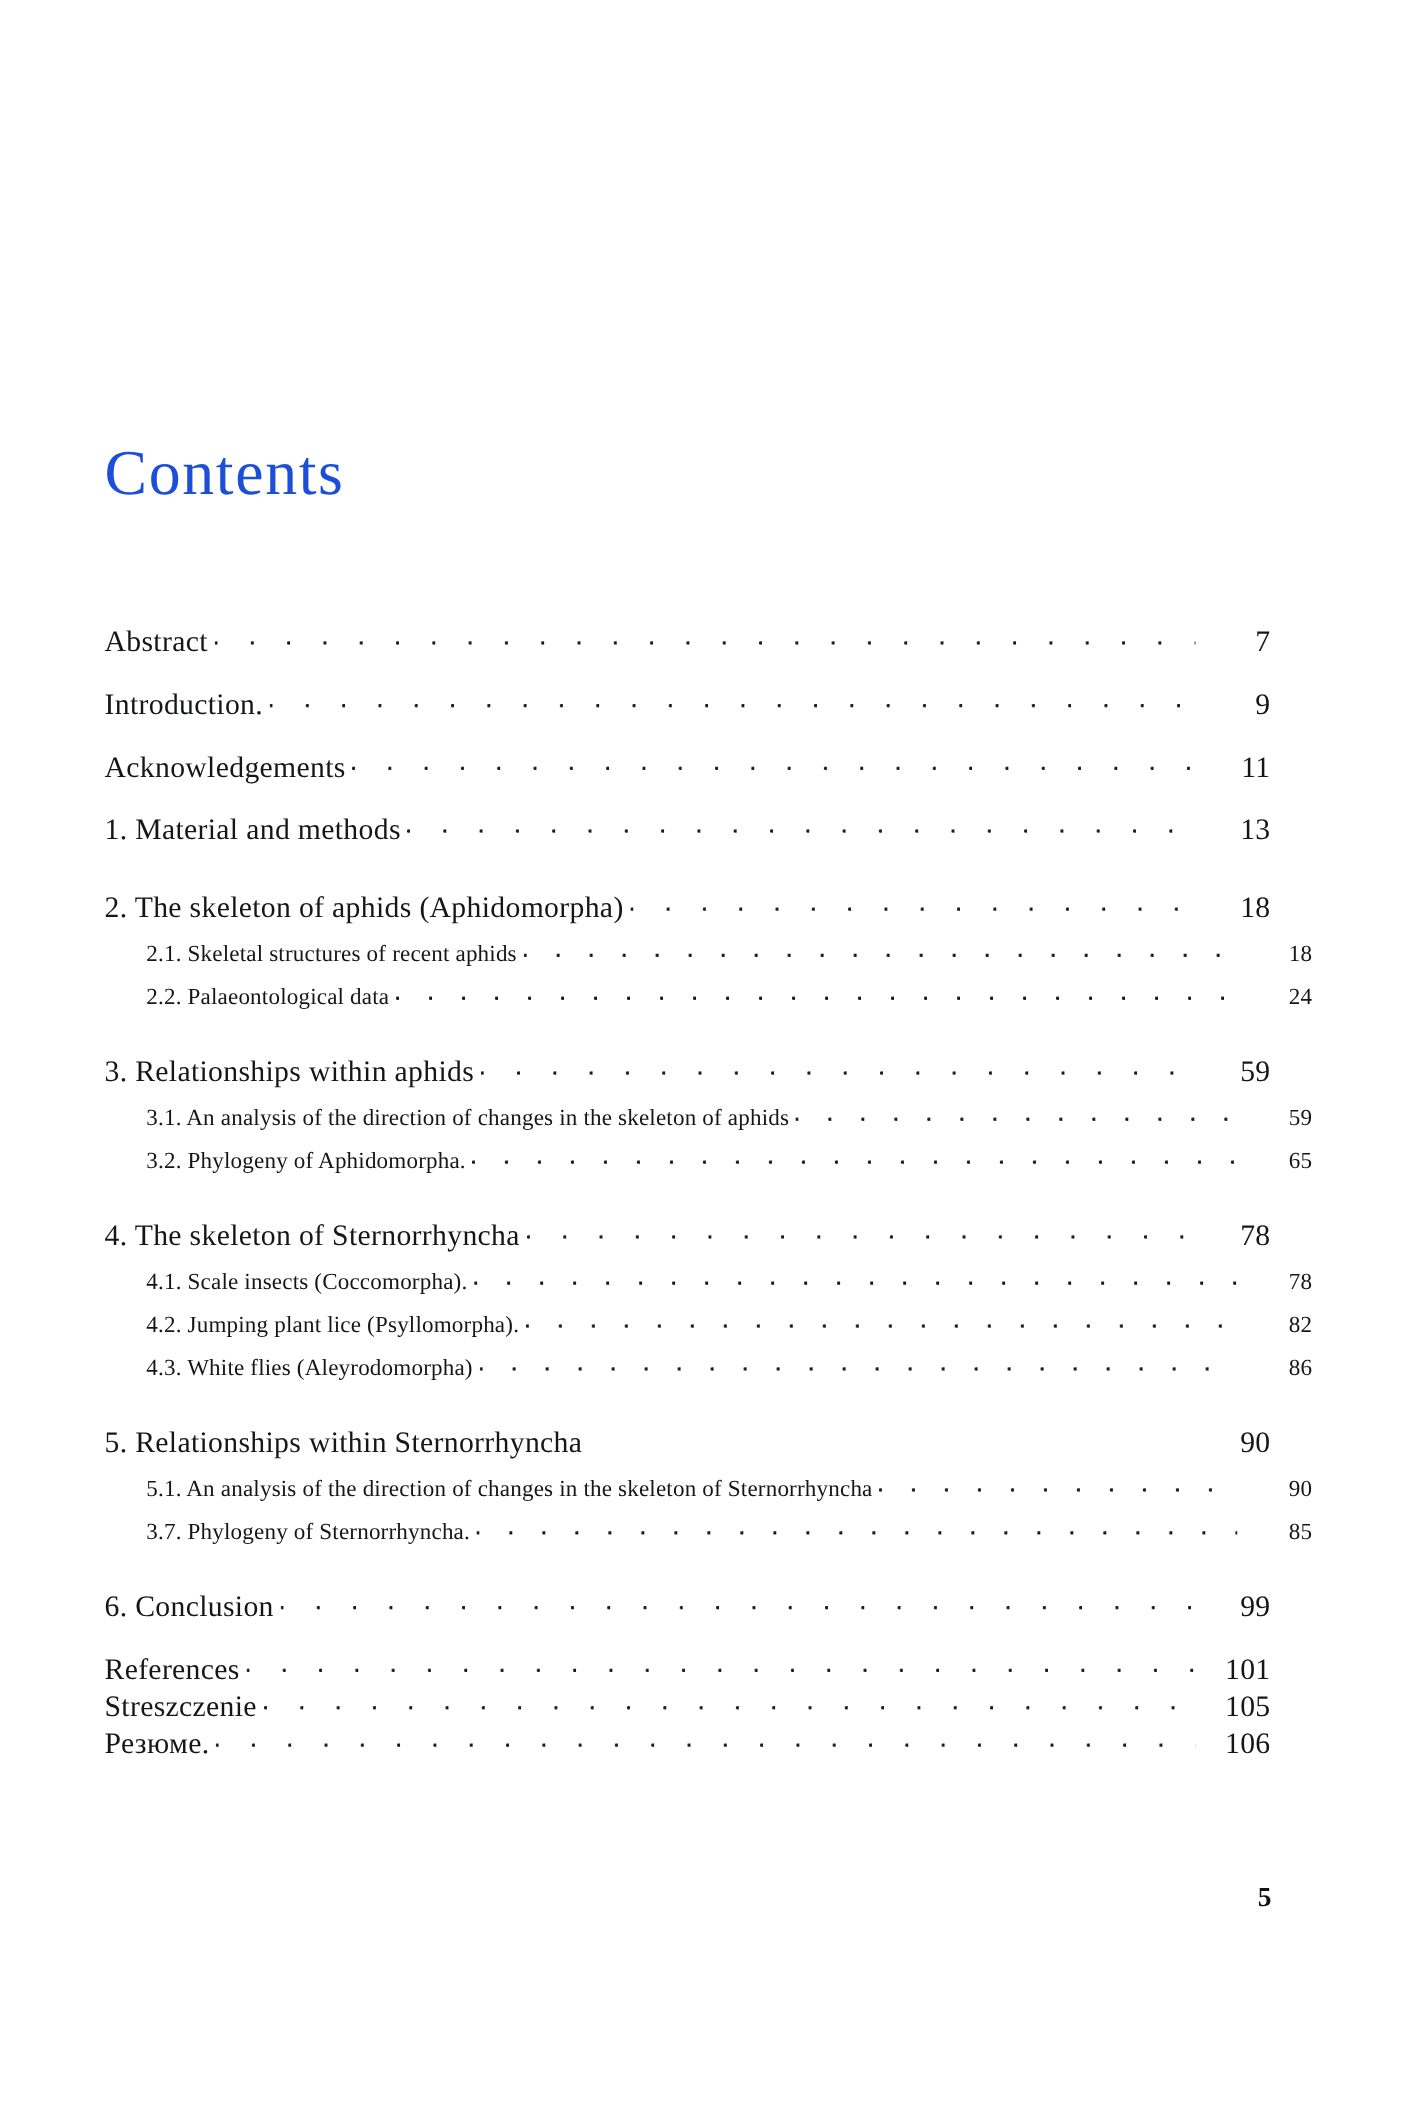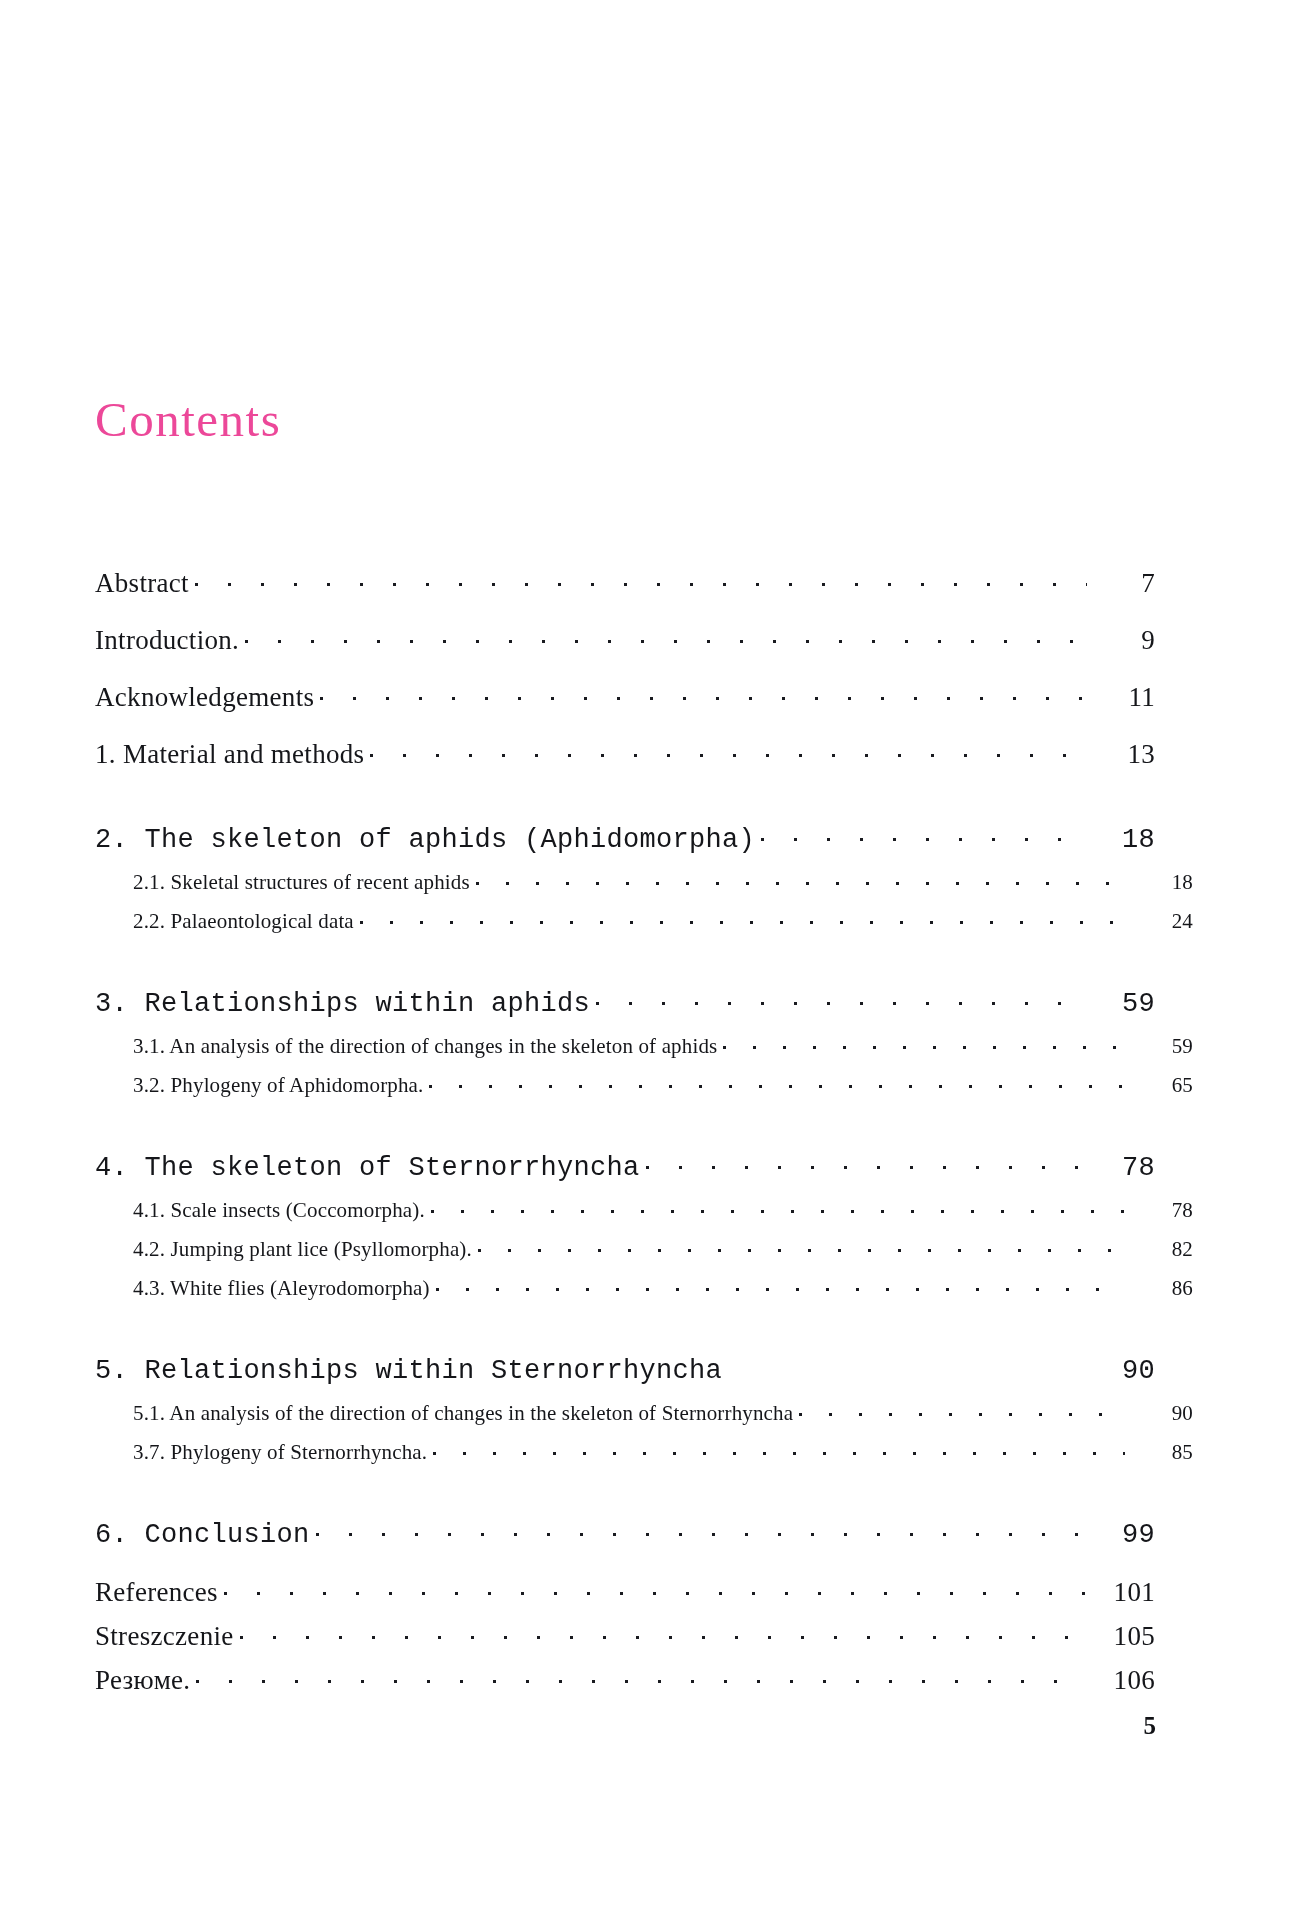--- a/index.html
+++ b/index.html
@@ -20,24 +20,24 @@
     margin: 0 auto;
     background: #ffffff;
     overflow: hidden;
   }
 
   
   .toc-title {
     position: absolute;
     left: 95px;
     top: 362px;
-    font-size: 49px;
+    font-size: 58px;
     font-weight: 400;
     letter-spacing: 1.5px;
-    color: #ec4899;
+    color: #1d4ed8;
     line-height: 1;
   }
 
   
   .toc {
     position: absolute;
     left: 95px;
     top: 565px;
     width: 1060px;
   }
@@ -61,22 +61,22 @@
   
   .lvl2 {
     font-size: 21px;
     line-height: 1;
     margin-top: 14px;
     padding-left: 38px;
     letter-spacing: 0.15px;
   }
 
   
-  .gap-before { margin-top: 52px; font-family: Liberation Mono, monospace; }
-  .gap-small  { margin-top: 12px; }
+  .gap-before { margin-top: 39px; }
+  .gap-small  { margin-top: 2px; }
 
   .entry-label {
     flex: 0 0 auto;
     color: #15161a;
   }
 
   
   .leader {
     flex: 1 1 auto;
     position: relative;

